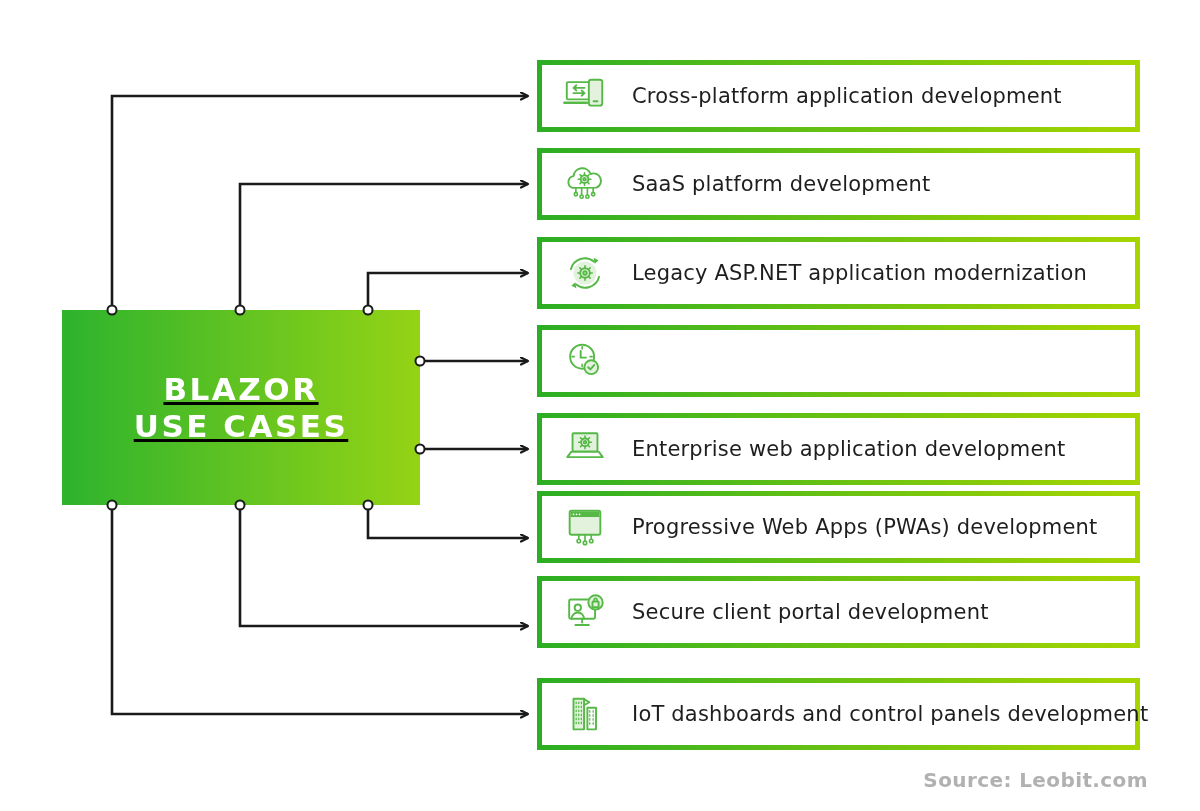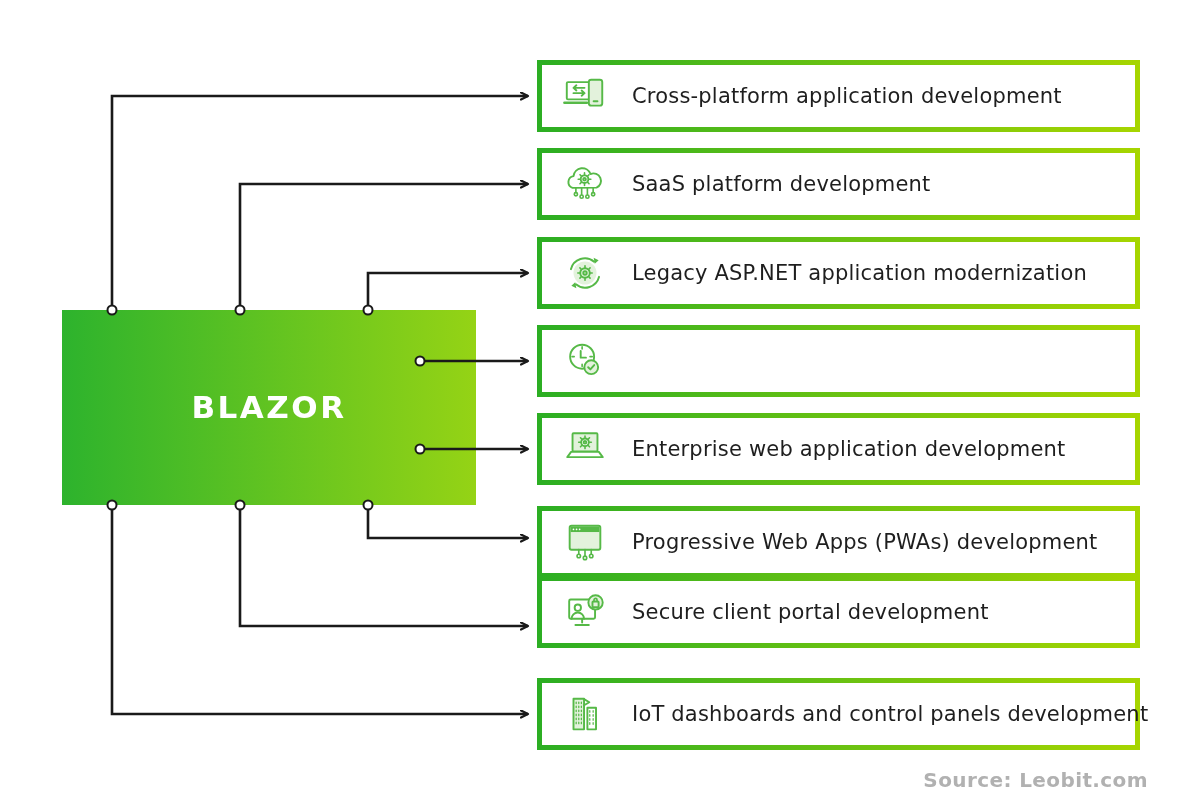--- a/index.html
+++ b/index.html
@@ -23,44 +23,45 @@
     position:relative;
     width:1200px;height:811px;
     background:var(--background);
     overflow:hidden;
   }
   .connectors{
     position:absolute;left:0;top:0;width:1200px;height:811px;
     z-index:5;pointer-events:none;
   }
   .center-box{
-    position:absolute;left:62px;top:310px;width:414px;height:195px;
+    position:absolute;left:62px;top:310px;width:358px;height:195px;
     background:linear-gradient(90deg,var(--center_gradient_left),var(--center_gradient_right));
     display:flex;flex-direction:column;align-items:center;justify-content:center;
     z-index:2;
+    text-decoration:underline;
   }
   .center-title{
     color:#ffffff;
     font-weight:800;
     font-size:31px;
     line-height:37px;
     letter-spacing:2.5px;
     text-align:center;
   }
   .usecase{
     position:absolute;left:537px;width:603px;height:72px;
     box-sizing:border-box;
     background:#ffffff;
     border:5px solid;
     border-image:linear-gradient(90deg,var(--border_gradient_left),var(--border_gradient_right)) 1;
     display:flex;align-items:center;
     z-index:2;
   }
   .row0{top:60px}.row1{top:148px}.row2{top:237px}.row3{top:325px}
-  .row4{top:413px}.row5{top:506px}.row6{top:576px}.row7{top:678px}
+  .row4{top:413px}.row5{top:491px}.row6{top:576px}.row7{top:678px}
   .icon-wrap{
     width:46px;height:46px;margin-left:20px;flex:0 0 auto;
     display:flex;align-items:center;justify-content:center;
   }
   .icon-wrap svg{width:46px;height:46px;display:block;}
   .ic{stroke:var(--icon_green);stroke-width:2;fill:none;stroke-linecap:round;stroke-linejoin:round;}
   .ic-fill{fill:var(--icon_fill);}
   .ic-solid{fill:var(--icon_green);stroke:none;}
   .usecase-label{
     margin-left:24px;
@@ -106,20 +107,21 @@
       <circle cx="420" cy="361" r="4.5"></circle>
       <circle cx="420" cy="449" r="4.5"></circle>
       <circle cx="112" cy="505" r="4.5"></circle>
       <circle cx="240" cy="505" r="4.5"></circle>
       <circle cx="368" cy="505" r="4.5"></circle>
     </g>
   </svg>
 
   <div class="center-box">
     <div class="center-title">BLAZOR</div>
+    <div class="center-title">USE CASES</div>
   </div>
 
   <div class="usecase row0">
     <span class="icon-wrap">
       <svg viewBox="0 0 48 48">
           <g class="ic">
         <rect x="5" y="9.5" width="24" height="18" rx="1.2" fill="#ffffff"></rect>
         <path d="M2.5,31 H26" stroke-width="2.6"></path>
         <rect class="ic-fill" x="28" y="7" width="14" height="27" rx="2.5"></rect>
         <path d="M33,29.5 h4"></path>

